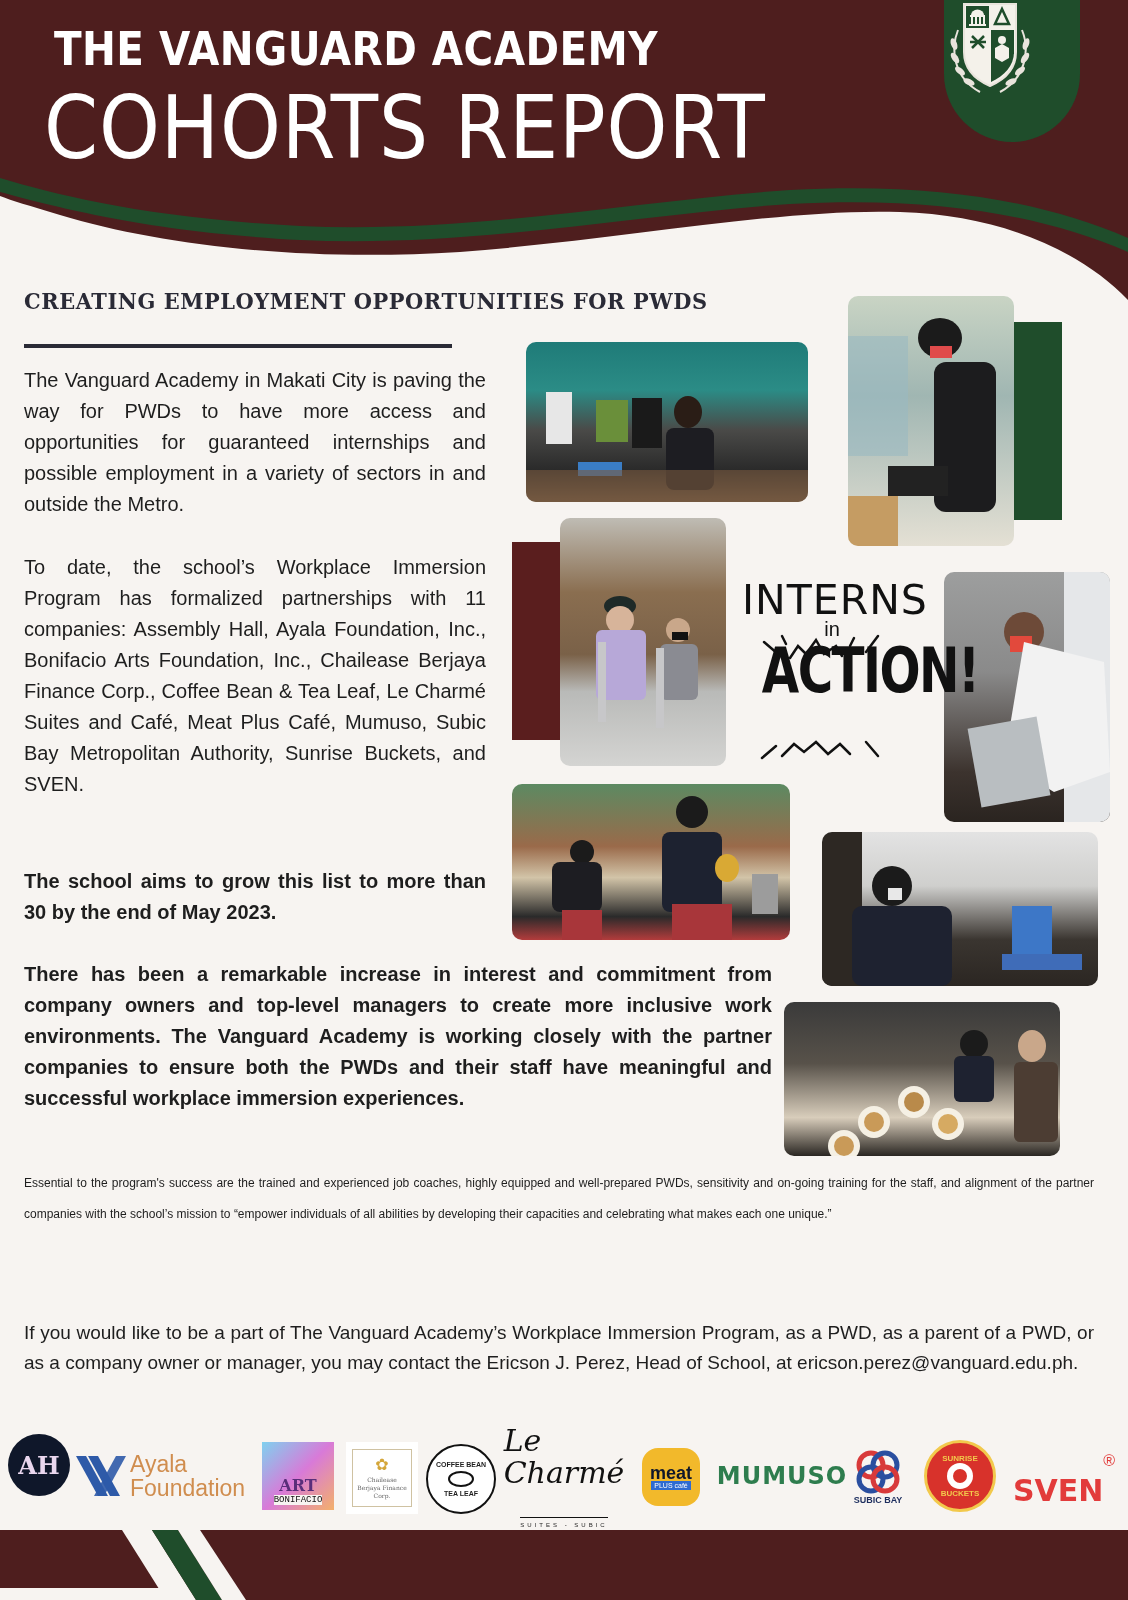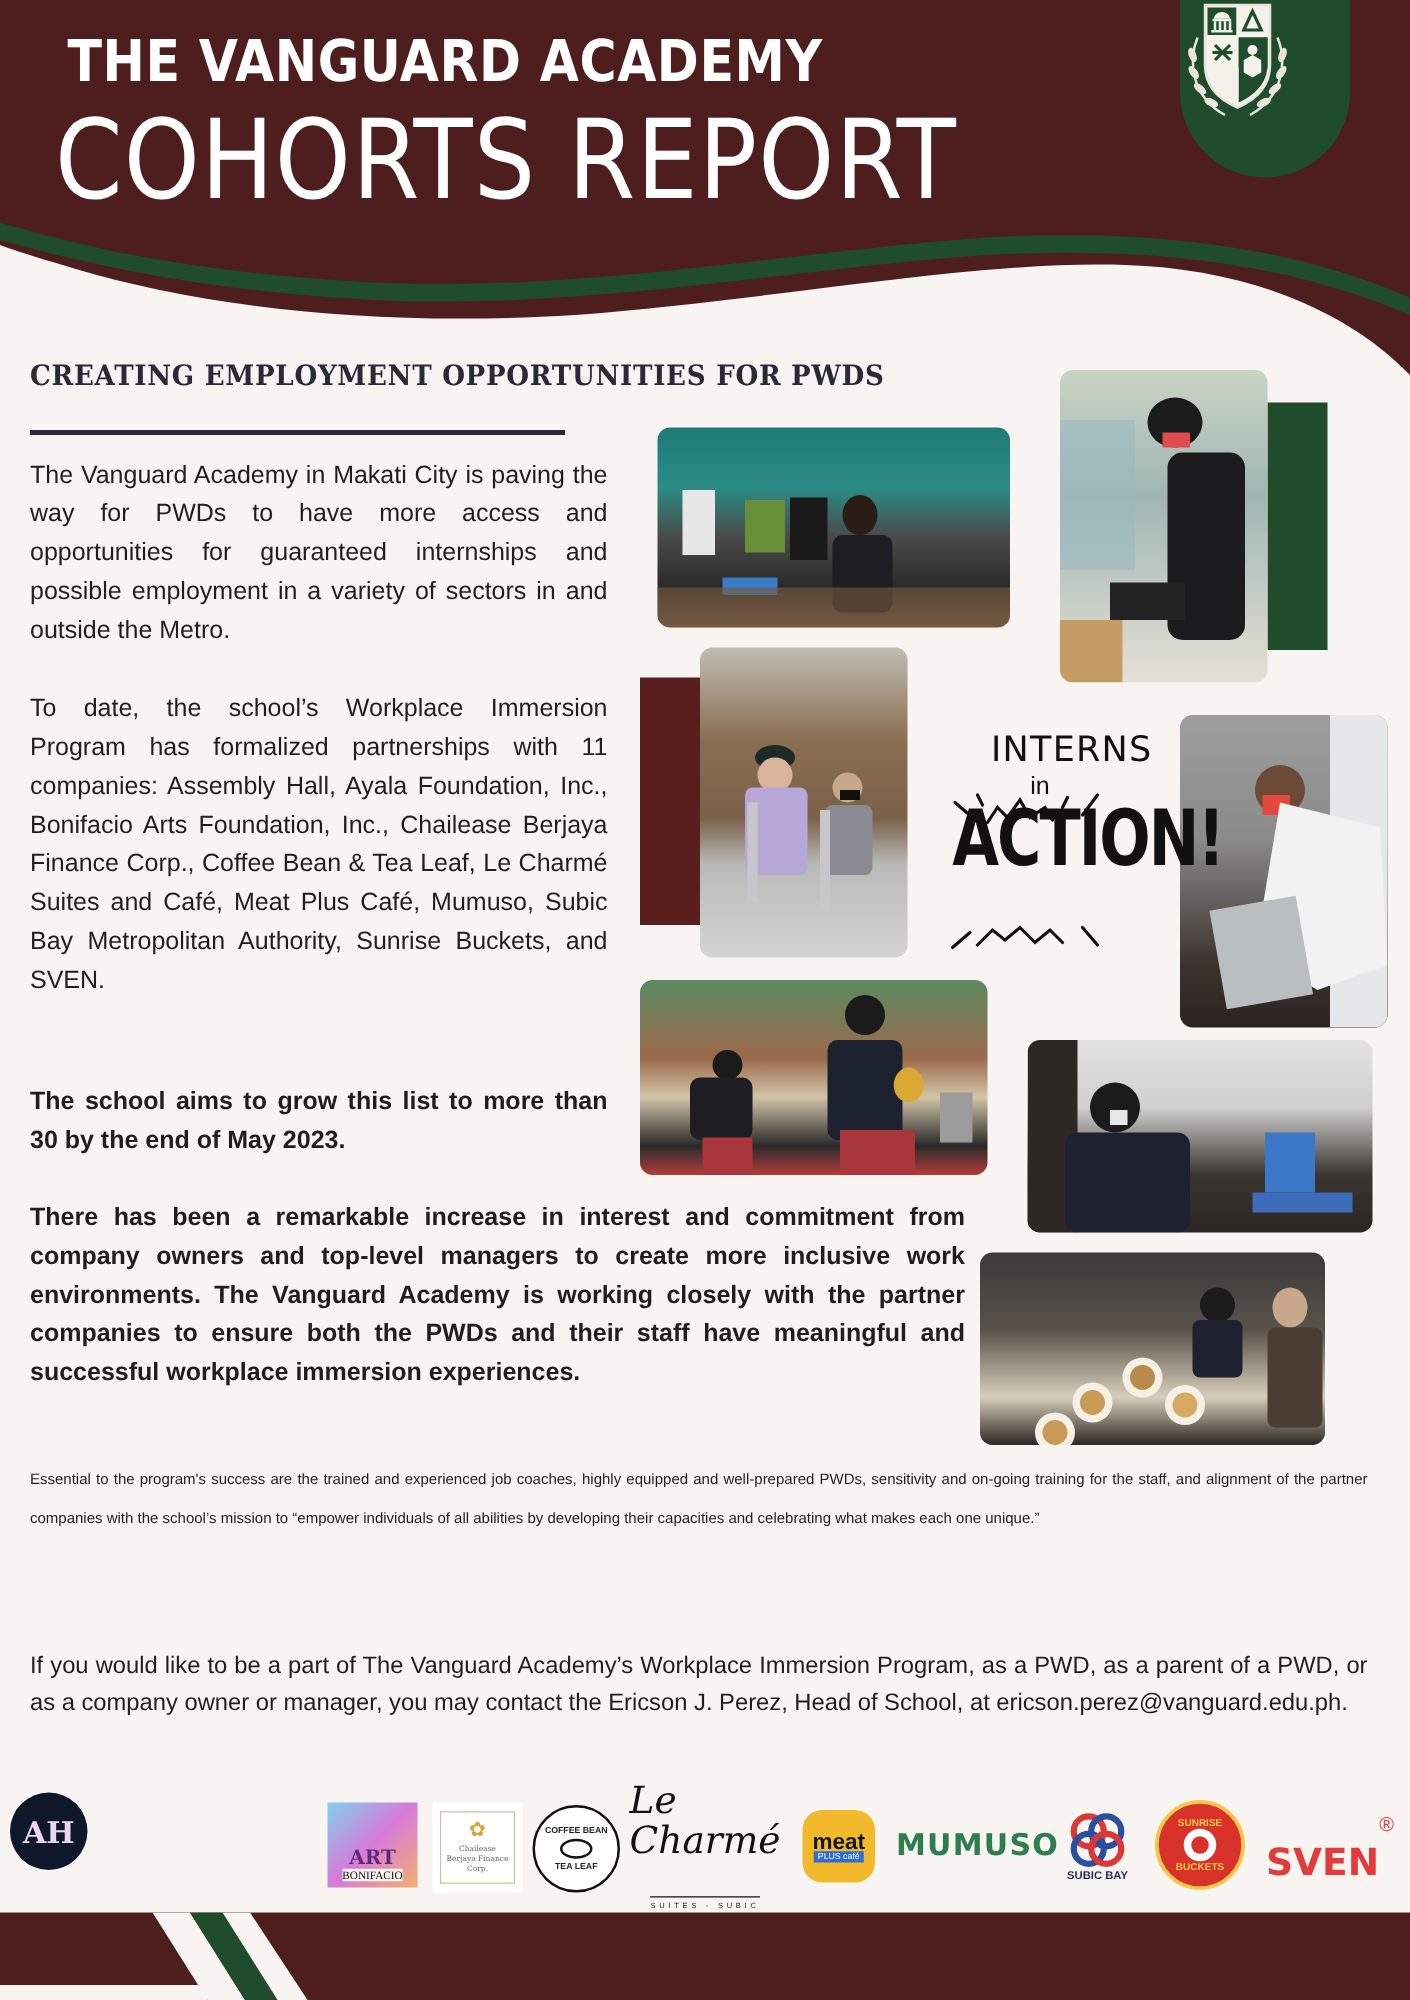--- a/index.html
+++ b/index.html
@@ -22,21 +22,21 @@
   .p2 { left: 24px; top: 552px; width: 462px; }
   .p3 { left: 24px; top: 866px; width: 462px; font-weight: bold; }
   .p4 { left: 24px; top: 959px; width: 748px; font-weight: bold; }
   .p5 { left: 24px; top: 1168px; width: 1070px; font-size: 12px; }
   .p6 { left: 24px; top: 1318px; width: 1070px; font-size: 19px; line-height: 30px; }
 
   .photo { position: absolute; border-radius: 10px; overflow: hidden; }
   .accent { position: absolute; }
 
   .interns { position: absolute; left: 742px; top: 580px; width: 180px; height: 180px; text-align: center; }
-  .interns .t1 { font-size: 28px; font-family: "DejaVu Sans", sans-serif; color: #111; letter-spacing: 1px; display: block; line-height: 40px; text-align: right; }
+  .interns .t1 { font-size: 41px; font-family: "DejaVu Sans", sans-serif; color: #111; letter-spacing: 1px; display: block; line-height: 40px; }
   .interns .t2 { font-size: 20px; color: #111; display: block; line-height: 18px; }
   .interns .t3 { font-size: 62px; font-family: "DejaVu Sans", sans-serif; font-weight: bold; color: #111; display: block; line-height: 66px; transform: scaleX(0.78); letter-spacing: -2px; }
   .interns svg { position: absolute; left: 0; top: 52px; }
 
   .logos { position: absolute; left: 0; top: 1432px; width: 1128px; height: 80px; }
   .logo { position: absolute; display: flex; align-items: center; justify-content: center; }
 
   .footer { position: absolute; left: 0; top: 1530px; width: 1128px; height: 70px; background: #4e1e1e; }
   .footer svg { position: absolute; left: 0; top: 0; }
   .tagline { position: absolute; right: 22px; top: 10px; color: #ffffff; font-family: "DejaVu Serif", serif; font-size: 42px; letter-spacing: 7px; font-weight: normal; }
@@ -207,24 +207,37 @@
       <line x1="124" y1="110" x2="136" y2="124"></line>
     </g>
   </svg>
 </div>
 
 <div class="logos">
   <div class="logo" style="left:8px; top:2px; width:62px; height:62px; border-radius:50%; background:#0f172a;">
     <span style="color:#ead7ef; font-family:'DejaVu Serif',serif; font-weight:bold; font-size:24px;">AH</span>
   </div>
 
+  <div class="logo" style="left:76px; top:16px; width:176px; height:56px; justify-content:flex-start;">
+    <svg width="50" height="48">
+      <g fill="#2e5aa8">
+        <polygon points="0,4 10,4 32,44 22,44"></polygon>
+        <polygon points="12,4 22,4 44,44 34,44"></polygon>
+        <polygon points="40,4 50,4 28,44 18,44" opacity="0.9"></polygon>
+      </g>
+    </svg>
+    <div style="margin-left:4px; color:#d08d4e; font-size:23px; line-height:24px;">
+      <div>Ayala</div>
+      <div>Foundation</div>
+    </div>
+  </div>
 
   <div class="logo" style="left:262px; top:10px; width:72px; height:68px; background:linear-gradient(135deg,#7fd1ef,#d87ad8,#f3b06b); flex-direction:column;">
     <span style="font-family:'DejaVu Serif',serif; font-weight:bold; font-size:16px; color:#5a2e7a; margin-top:28px;">ART</span>
-    <span style="font-family:Liberation Serif, serif; font-size:9px; color:#111; background:#f7f4f1;">BONIFACIO</span>
+    <span style="font-family:Liberation Mono, monospace; font-size:9px; color:#111; background:#f7f4f1;">BONIFACIO</span>
   </div>
 
   <div class="logo" style="left:346px; top:10px; width:72px; height:72px; background:#ffffff;">
     <div style="width:60px; height:58px; border:1px solid #cfc2a2; display:flex; flex-direction:column; align-items:center; justify-content:center;">
       <span style="color:#d4a63a; font-size:16px;">✿</span>
       <span style="font-family:'DejaVu Serif',serif; font-size:6px; color:#666; text-align:center; line-height:8px; padding:2px;">Chailease Berjaya Finance Corp.</span>
     </div>
   </div>
 
   <div class="logo" style="left:426px; top:12px; width:70px; height:70px; border:2px solid #111; border-radius:50%; background:#fff; flex-direction:column;">

